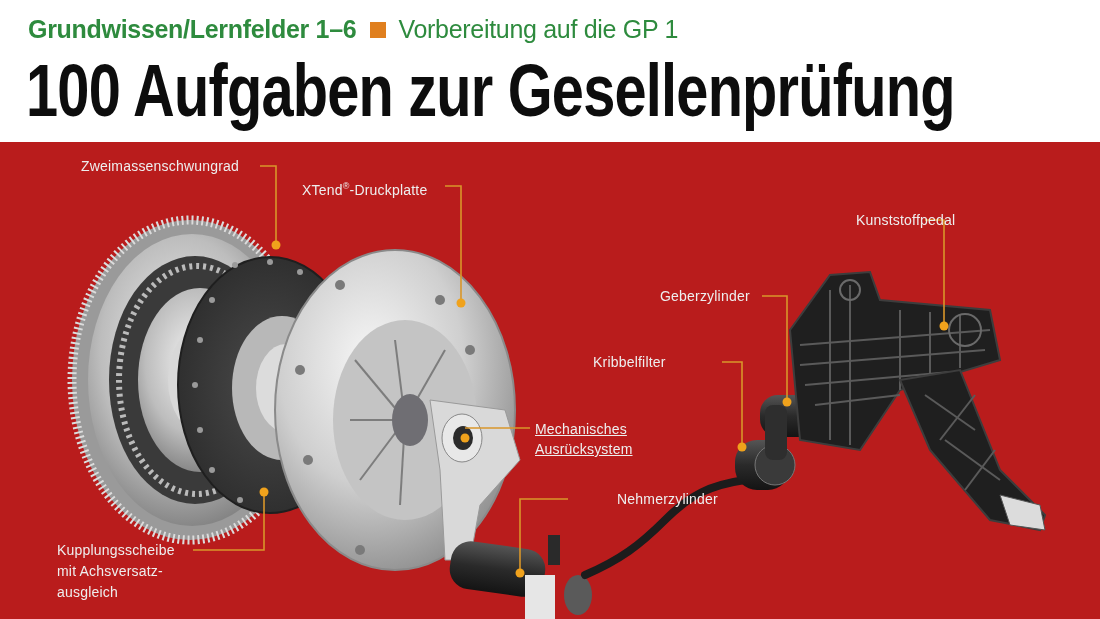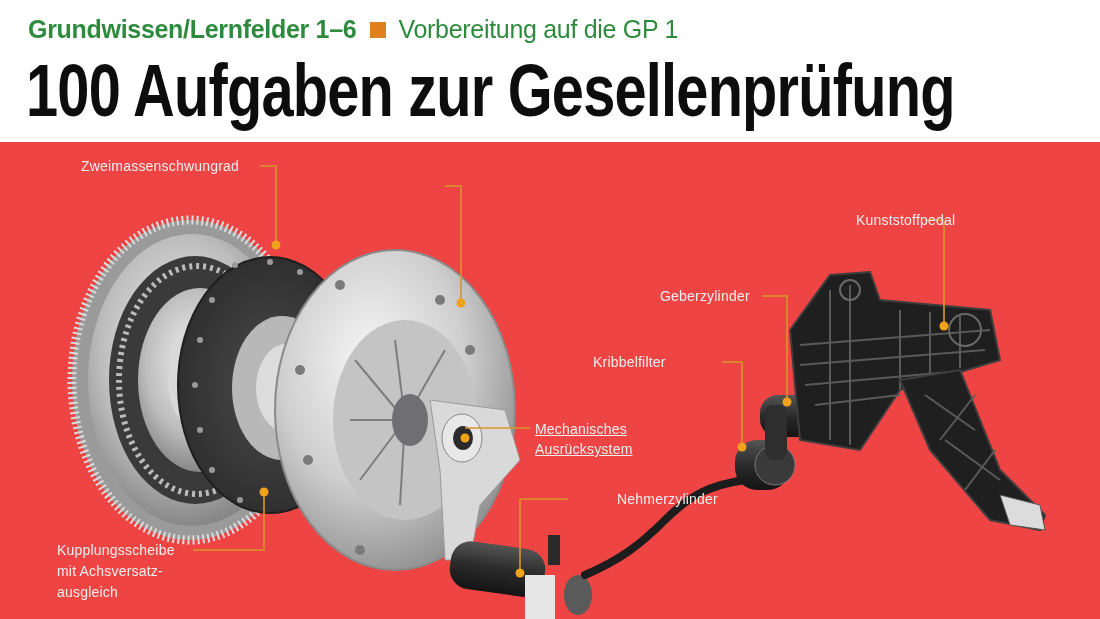--- a/index.html
+++ b/index.html
@@ -3,21 +3,21 @@
 <meta charset="utf-8">
 <style>
   html, body { margin:0; padding:0; }
   body { width:1100px; height:619px; overflow:hidden; background:#ffffff; position:relative; font-family:"Liberation Sans", sans-serif; }
   .header { position:absolute; left:0; top:0; width:992px; height:142px; background:#ffffff; }
   .kicker { position:absolute; left:28px; top:14px; font-size:25px; line-height:30px; color:#2e8b3e; white-space:nowrap; letter-spacing:-0.3px; }
   .kicker .bold { font-weight:bold; }
   .kicker .sq { display:inline-block; width:16px; height:16px; background:#e07f1e; margin:0 12px 0 14px; vertical-align:0px; }
   .kicker .thin { font-weight:normal; }
   .title { position:absolute; left:26px; top:46px; font-size:74px; line-height:90px; font-weight:bold; color:#0d0d0d; white-space:nowrap; transform:scaleX(0.78); transform-origin:left top; letter-spacing:-1px; }
-  .stage { position:absolute; left:0; top:142px; width:1100px; height:477px; background:#ef4444; overflow:hidden; }
+  .stage { position:absolute; left:0; top:142px; width:1100px; height:477px; background:#b91c1c; overflow:hidden; }
   .stage svg { position:absolute; left:0; top:0; }
   .lbl { position:absolute; color:#eeeeee; font-size:14px; line-height:20px; white-space:nowrap; letter-spacing:0.2px; }
   .lbl sup { font-size:9px; }
 </style>
 </head>
 <body>
 
 <div class="header">
   <div class="kicker">
     <span class="bold">Grundwissen/Lernfelder 1–6</span><span class="sq"></span><span class="thin">Vorbereitung auf die GP 1</span>
@@ -162,20 +162,23 @@
       <circle cx="944" cy="326" r="4.5"></circle>
       <circle cx="787" cy="402" r="4.5"></circle>
       <circle cx="742" cy="447" r="4.5"></circle>
       <circle cx="465" cy="438" r="4.5"></circle>
       <circle cx="520" cy="573" r="4.5"></circle>
       <circle cx="264" cy="492" r="4.5"></circle>
     </g>
   </svg>
 
   <div class="lbl" style="left:81px; top:14px;">Zweimassenschwungrad</div>
+  <div class="lbl" style="left:302px; top:34px;">
+    <span>XTend</span><sup>®</sup><span>-Druckplatte</span>
+  </div>
   <div class="lbl" style="left:812px; top:68px;margin-left:44px;">Kunststoffpedal</div>
   <div class="lbl" style="left:660px; top:144px;">Geberzylinder</div>
   <div class="lbl" style="left:593px; top:210px;">Kribbelfilter</div>
   <div class="lbl" style="left:535px; top:277px;text-decoration:underline;">
     <div>Mechanisches</div>
     <div>Ausrücksystem</div>
   </div>
   <div class="lbl" style="left:573px; top:347px;margin-left:44px;">Nehmerzylinder</div>
   <div class="lbl" style="left:57px; top:398px; line-height:21px;">
     <div>Kupplungsscheibe</div>

